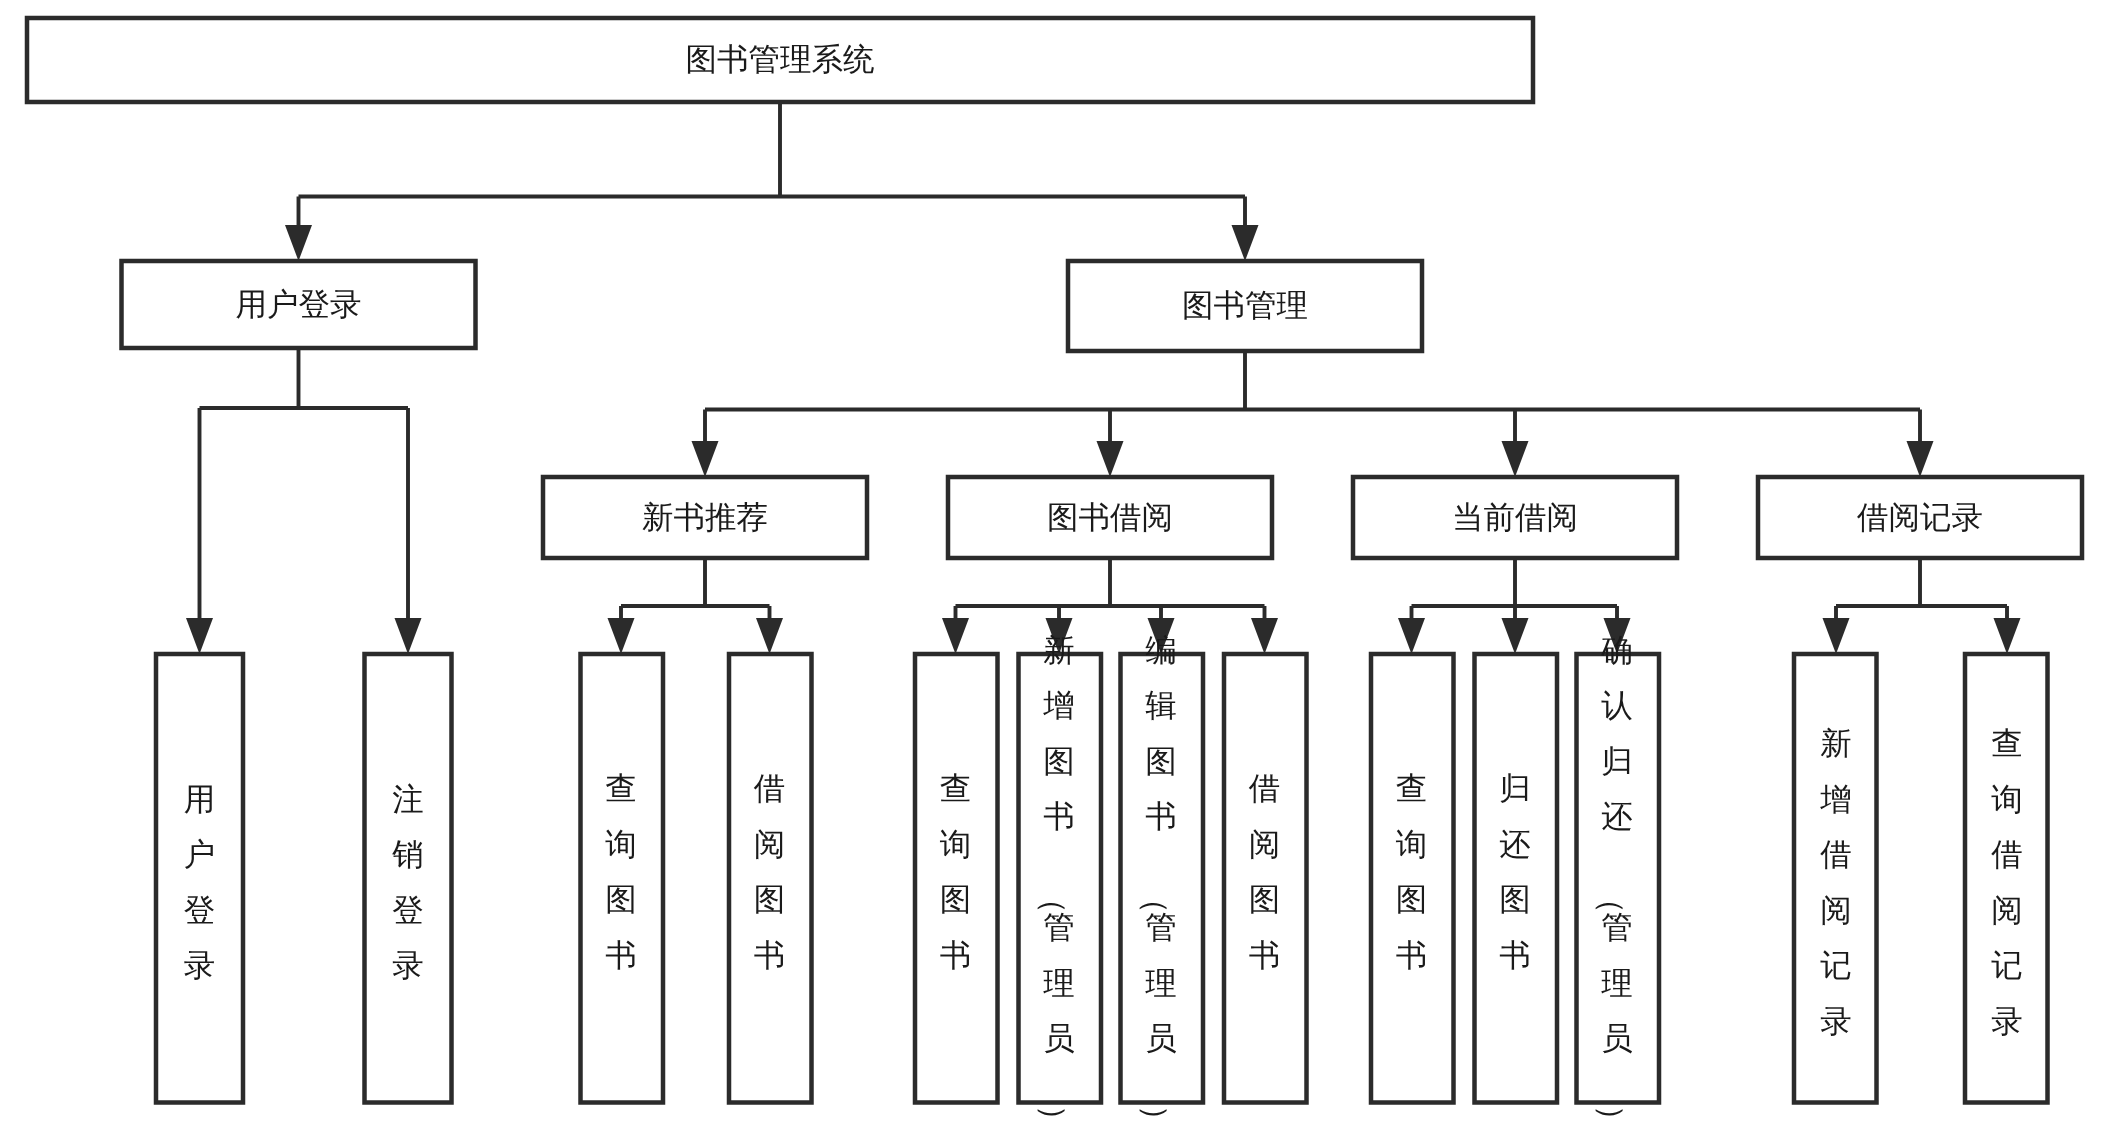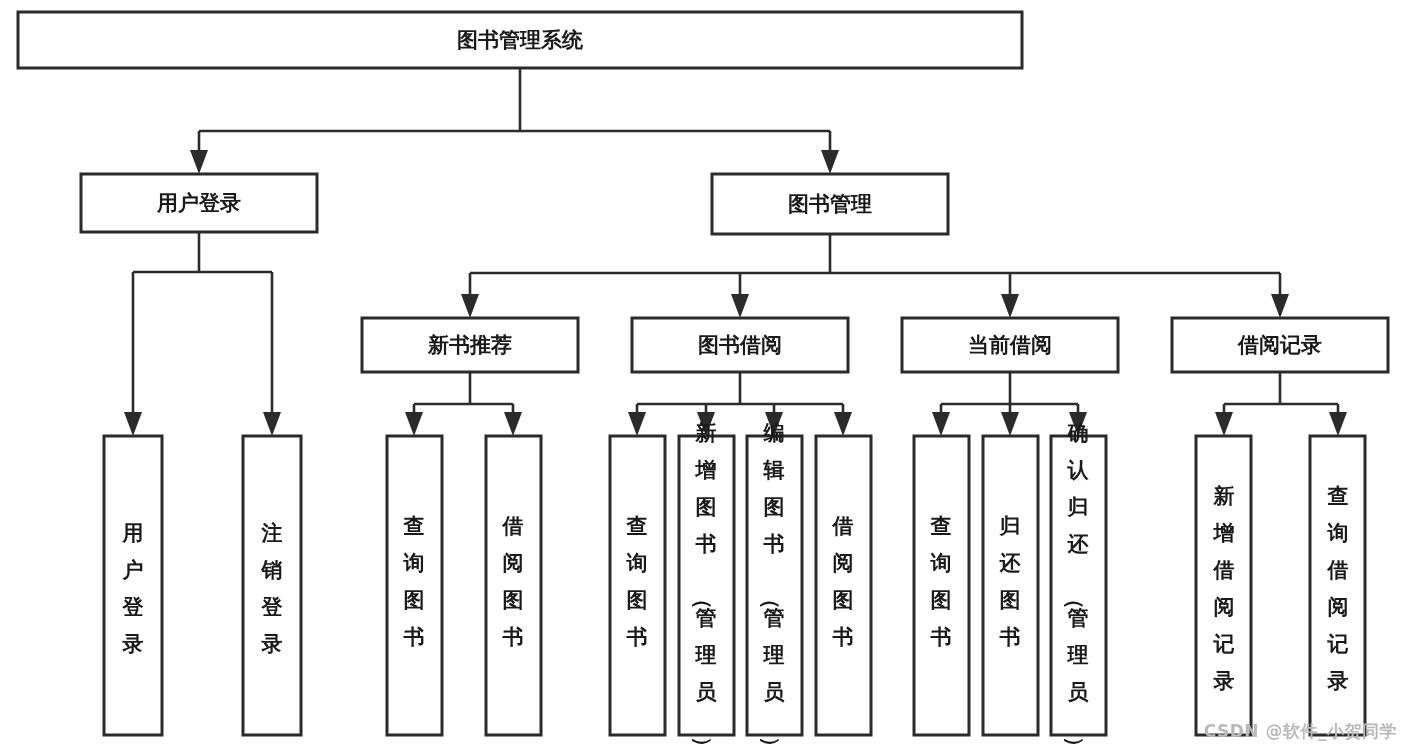--- a/index.html
+++ b/index.html
@@ -13,21 +13,20 @@
     font-family: "DejaVu Sans", "Liberation Sans", sans-serif;
     overflow: hidden;
     position: relative;
   }
   #diagram-root {
     position: absolute;
     left: 0;
     top: 0;
     width: 1405px;
     height: 747px;
-    font-weight: bold;
   }
   svg.diagram {
     display: block;
     width: 1405px;
     height: 747px;
   }
   .node-box {
     fill: #ffffff;
     stroke: #2b2b2b;
     stroke-width: 3;
@@ -218,14 +217,13 @@
       <rect class="node-box" x="1196" y="436" width="55" height="299"></rect>
       <text class="node-label-v" x="1224" y="502.86"><tspan x="1224" dy="0">新</tspan><tspan x="1224" dy="37">增</tspan><tspan x="1224" dy="37">借</tspan><tspan x="1224" dy="37">阅</tspan><tspan x="1224" dy="37">记</tspan><tspan x="1224" dy="37">录</tspan></text>
     </g>
     <g>
       <rect class="node-box" x="1310" y="436" width="55" height="299"></rect>
       <text class="node-label-v" x="1338" y="502.86"><tspan x="1338" dy="0">查</tspan><tspan x="1338" dy="37">询</tspan><tspan x="1338" dy="37">借</tspan><tspan x="1338" dy="37">阅</tspan><tspan x="1338" dy="37">记</tspan><tspan x="1338" dy="37">录</tspan></text>
     </g>
 
   </svg>
 
-  <div class="watermark">CSDN @软件_小贺同学</div>
 </div>
 
 </body></html>

